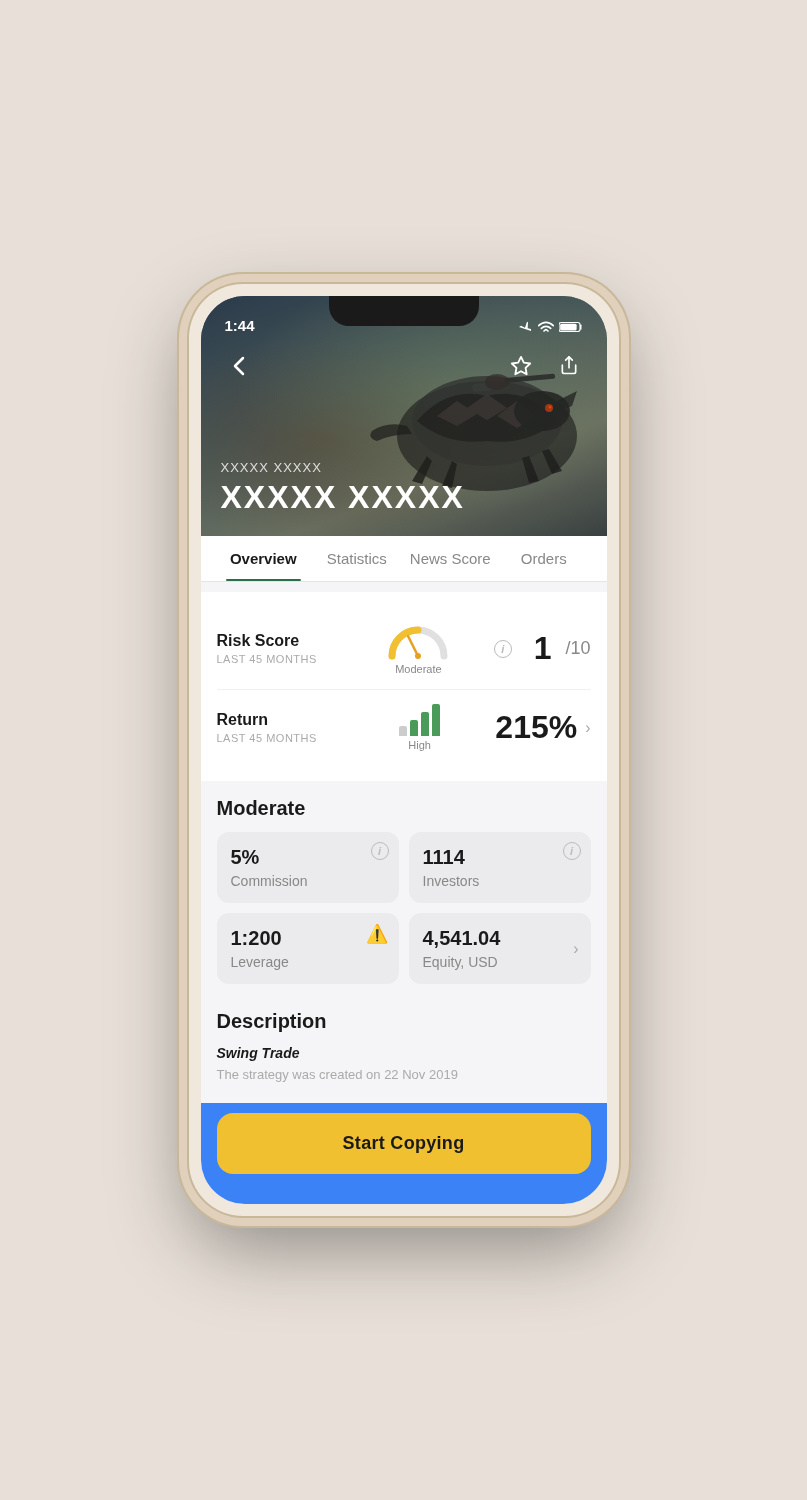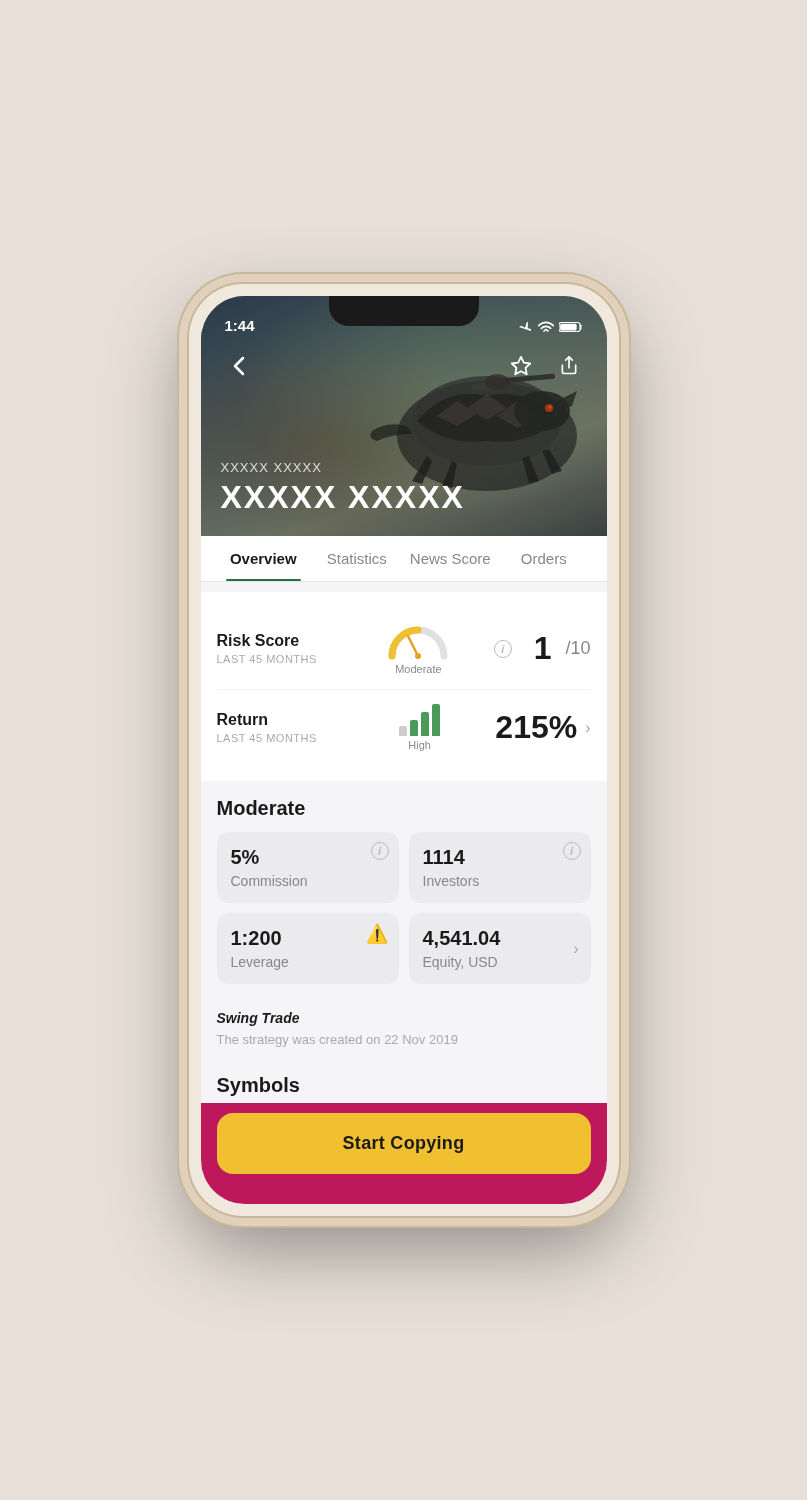--- a/index.html
+++ b/index.html
@@ -332,21 +332,21 @@
       color: #aaa;
       line-height: 1.5;
     }
     
     .symbols-section {
       background: #f5f5f7;
       padding: 16px 16px 8px;
     }
     
     .cta-section {
-      background: #be185d;
+      background: #3b82f6;
       padding: 10px 16px 30px;
       position: sticky;
       bottom: 0;
     }
     .cta-button {
       background: #f0c030;
       border: none;
       border-radius: 16px;
       width: 100%;
       padding: 20px;
@@ -545,20 +545,21 @@
 
             <div class="detail-card" style="cursor:pointer;">
               <div class="detail-value">4,541.04</div>
               <div class="detail-label">Equity, USD</div>
               <span class="detail-chevron">›</span>
             </div>
           </div>
         </div>
 
         <div class="desc-section">
+          <div class="section-title">Description</div>
           <div class="desc-title">Swing Trade</div>
           <div class="desc-text">The strategy was created on 22 Nov 2019</div>
         </div>
 
         <div class="symbols-section">
           <div class="section-title">Symbols</div>
         </div>
 
         <div class="cta-section">
           <button class="cta-button">Start Copying</button>

